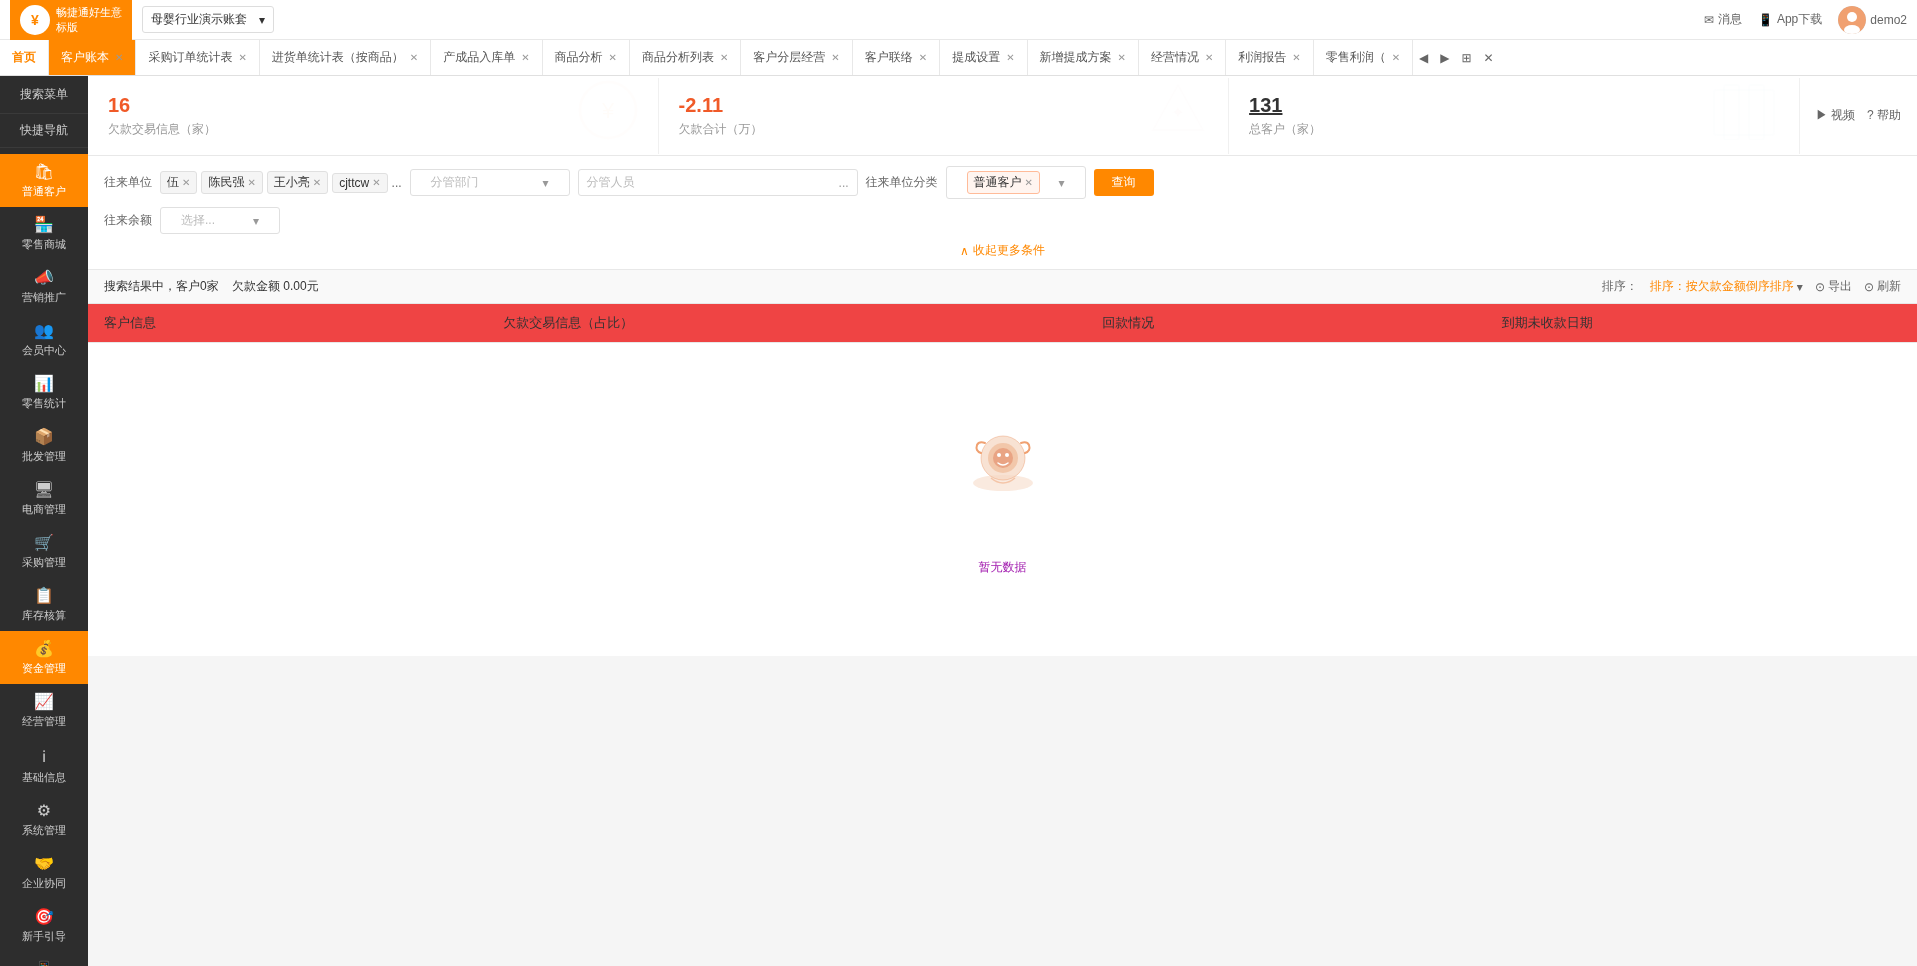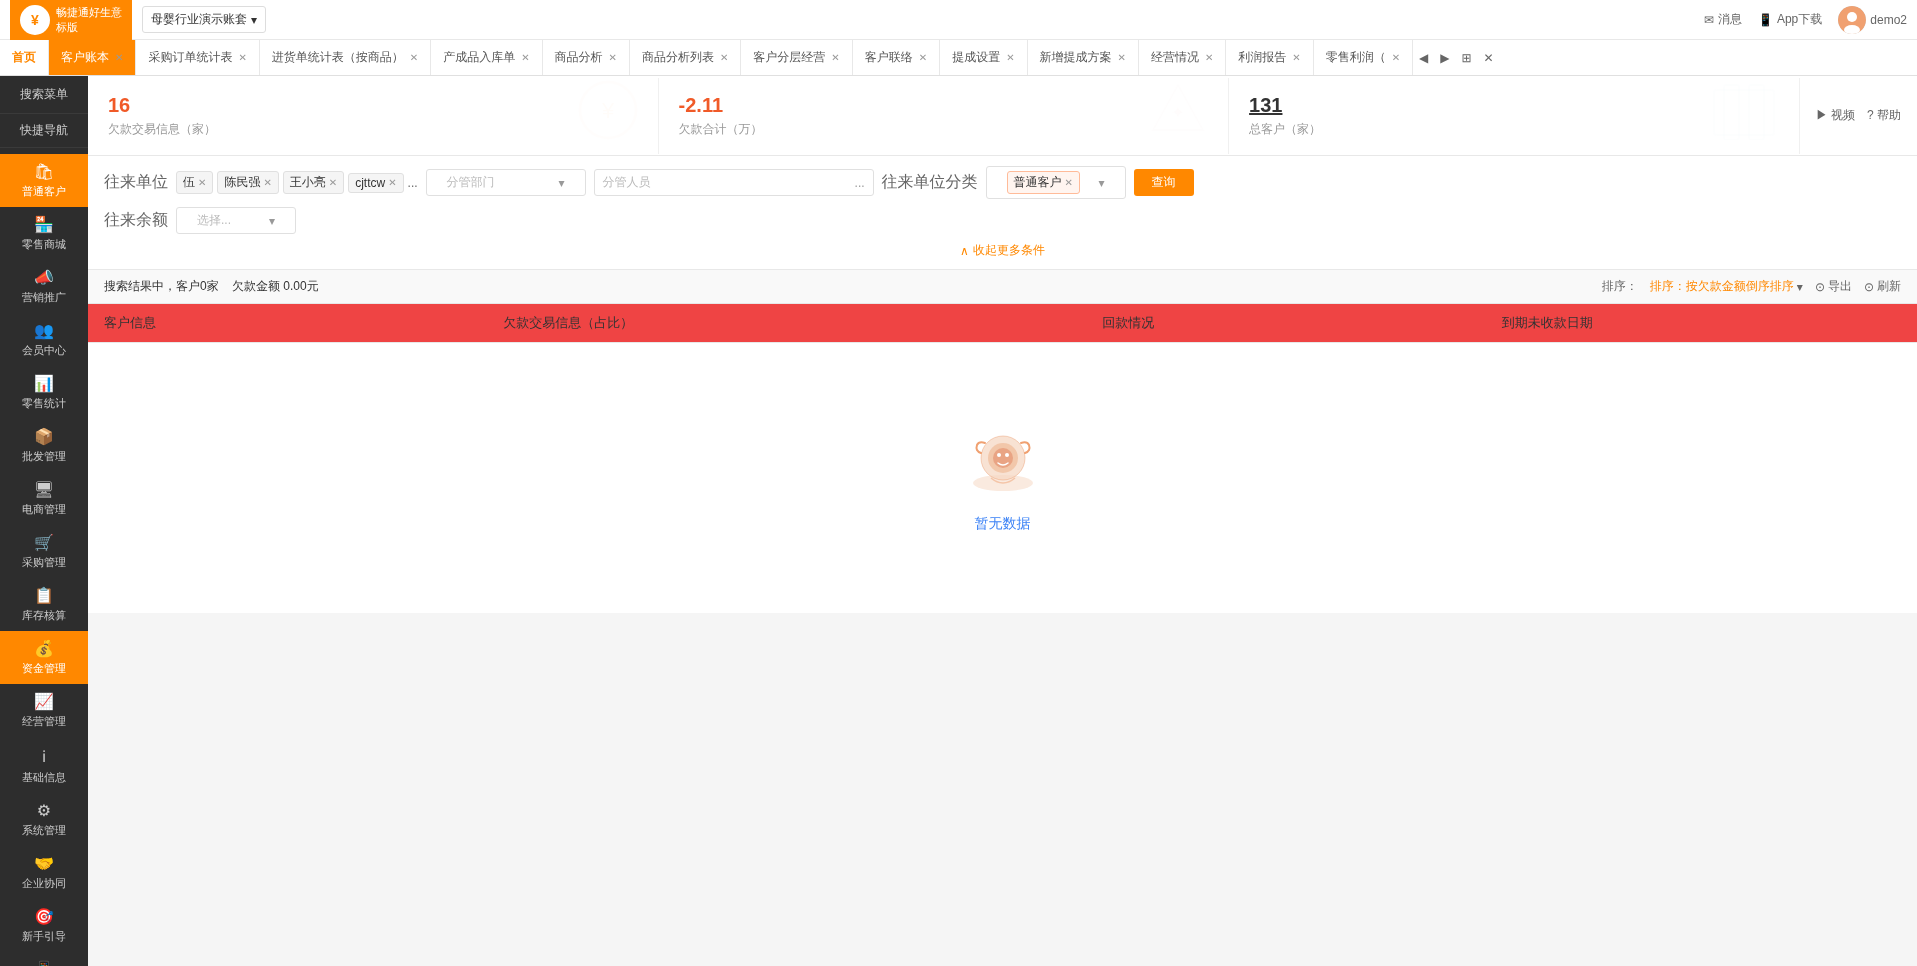--- a/index.html
+++ b/index.html
@@ -11,21 +11,21 @@
       border-bottom: 1px solid #e8e8e8; padding: 0 10px; gap: 10px;
     }
     .logo-area {
       display: flex; align-items: center; gap: 6px; min-width: 88px;
       background: #ff8800; height: 40px; padding: 0 10px; color: #fff; font-size: 12px;
     }
     .logo-icon { width: 30px; height: 30px; border-radius: 50%; background: #fff; display: flex; align-items: center; justify-content: center; }
     .logo-icon span { color: #ff8800; font-size: 14px; font-weight: bold; }
     .logo-text { font-size: 11px; color: #fff; line-height: 1.3; }
     .demo-select {
-      display: flex; align-items: center; gap: 4px; padding: 4px 8px;
+      display: flex; align-items: center; gap: 12px; padding: 4px 8px;
       border: 1px solid #ddd; border-radius: 3px; cursor: pointer; font-size: 12px; color: #333;
     }
     .top-right { margin-left: auto; display: flex; align-items: center; gap: 16px; }
     .top-btn { display: flex; align-items: center; gap: 4px; cursor: pointer; font-size: 12px; color: #666; }
     .avatar { width: 28px; height: 28px; border-radius: 50%; background: #ccc; overflow: hidden; display: flex; align-items: center; justify-content: center; }
 
     
     .tab-bar {
       display: flex; align-items: center; background: #fff; height: 36px;
       border-bottom: 1px solid #e0e0e0; padding: 0 0 0 0; overflow: hidden;
@@ -88,21 +88,21 @@
     .stat-value.dark { color: #333; text-decoration: underline; }
     .stat-label { font-size: 12px; color: #999; margin-top: 4px; }
     .video-help { margin-left: auto; display: flex; gap: 12px; align-items: center; padding: 0 16px; font-size: 12px; color: #666; }
     .video-help span { cursor: pointer; }
 
     
     .filter-area {
       background: #fff; padding: 10px 16px; border-bottom: 1px solid #e8e8e8;
     }
     .filter-row { display: flex; align-items: center; gap: 8px; margin-bottom: 8px; flex-wrap: wrap; }
-    .filter-label { font-size: 16px; color: #666; white-space: nowrap; }
+    .filter-label { font-size: 12px; color: #666; white-space: nowrap; }
     .tag-group { display: flex; align-items: center; gap: 4px; flex-wrap: wrap; }
     .tag {
       display: flex; align-items: center; gap: 3px; padding: 2px 6px;
       background: #f5f5f5; border: 1px solid #e0e0e0; border-radius: 3px;
       font-size: 12px; color: #333;
     }
     .tag-x { cursor: pointer; color: #999; font-size: 10px; }
     .more-tags { font-size: 12px; color: #666; cursor: pointer; }
     .filter-dropdown {
       display: flex; align-items: center; gap: 4px; padding: 4px 20px;
@@ -484,18 +484,18 @@
             <circle cx="40" cy="35" r="10" fill="#e8a080" opacity="0.9"></circle>
             <circle cx="36" cy="32" r="2" fill="#fff"></circle>
             <circle cx="44" cy="32" r="2" fill="#fff"></circle>
             <path d="M35 40 Q40 44 45 40" stroke="#fff" stroke-width="1.5" fill="none" stroke-linecap="round"></path>
             <path d="M18 30 Q12 28 14 22 Q16 18 22 20" stroke="#f0a070" stroke-width="2" fill="none" stroke-linecap="round"></path>
             <path d="M62 30 Q68 28 66 22 Q64 18 58 20" stroke="#f0a070" stroke-width="2" fill="none" stroke-linecap="round"></path>
             <circle cx="40" cy="35" r="22" stroke="#e89060" stroke-width="1" fill="none" opacity="0.4"></circle>
             <path d="M28 55 Q40 65 52 55" stroke="#f0a070" stroke-width="1.5" fill="none" opacity="0.5"></path>
           </svg>
         </div>
-        <span style="color:#3b82f6;font-size:14px;">暂无数据</span>
+        <span style="color:#a21caf;font-size:12px;margin-top:44px;">暂无数据</span>
       </div>
     </div>
 
   </div>
 </div>
 
 </body></html>

